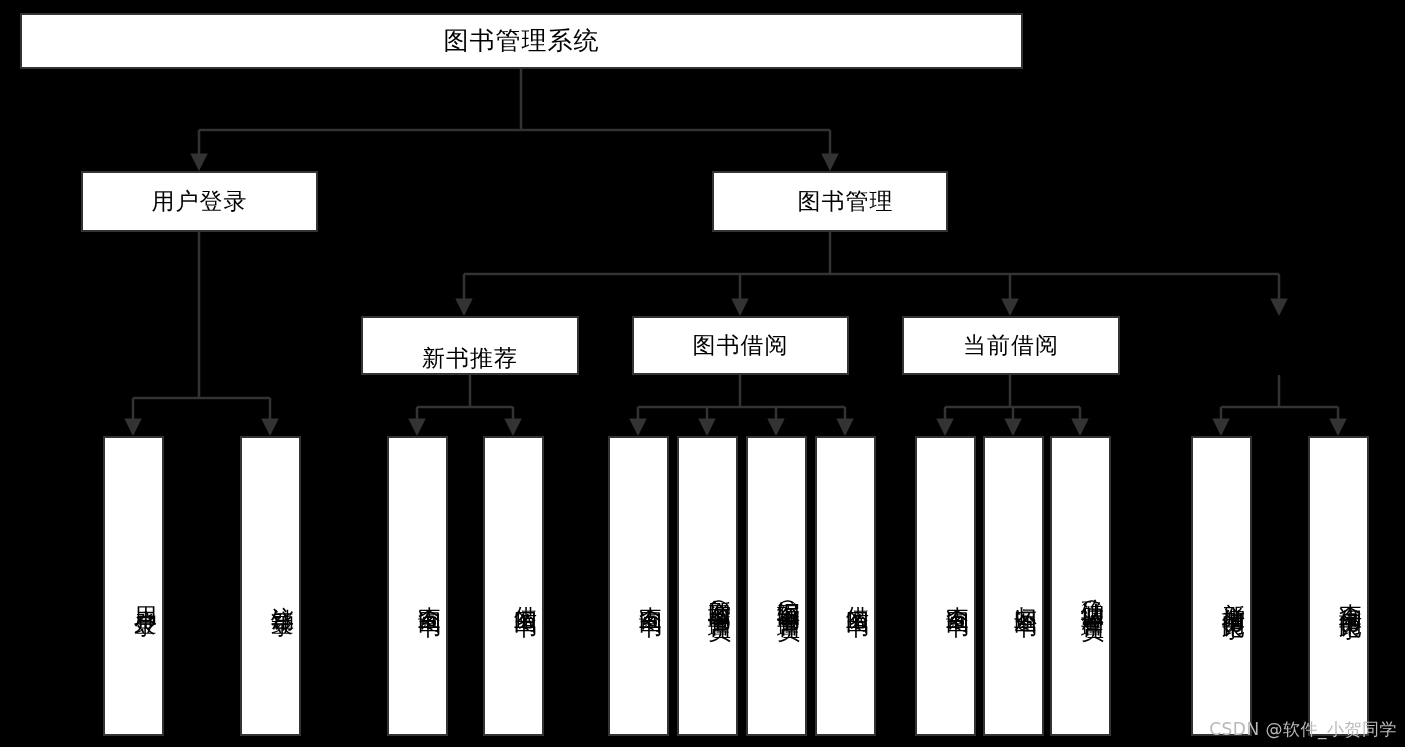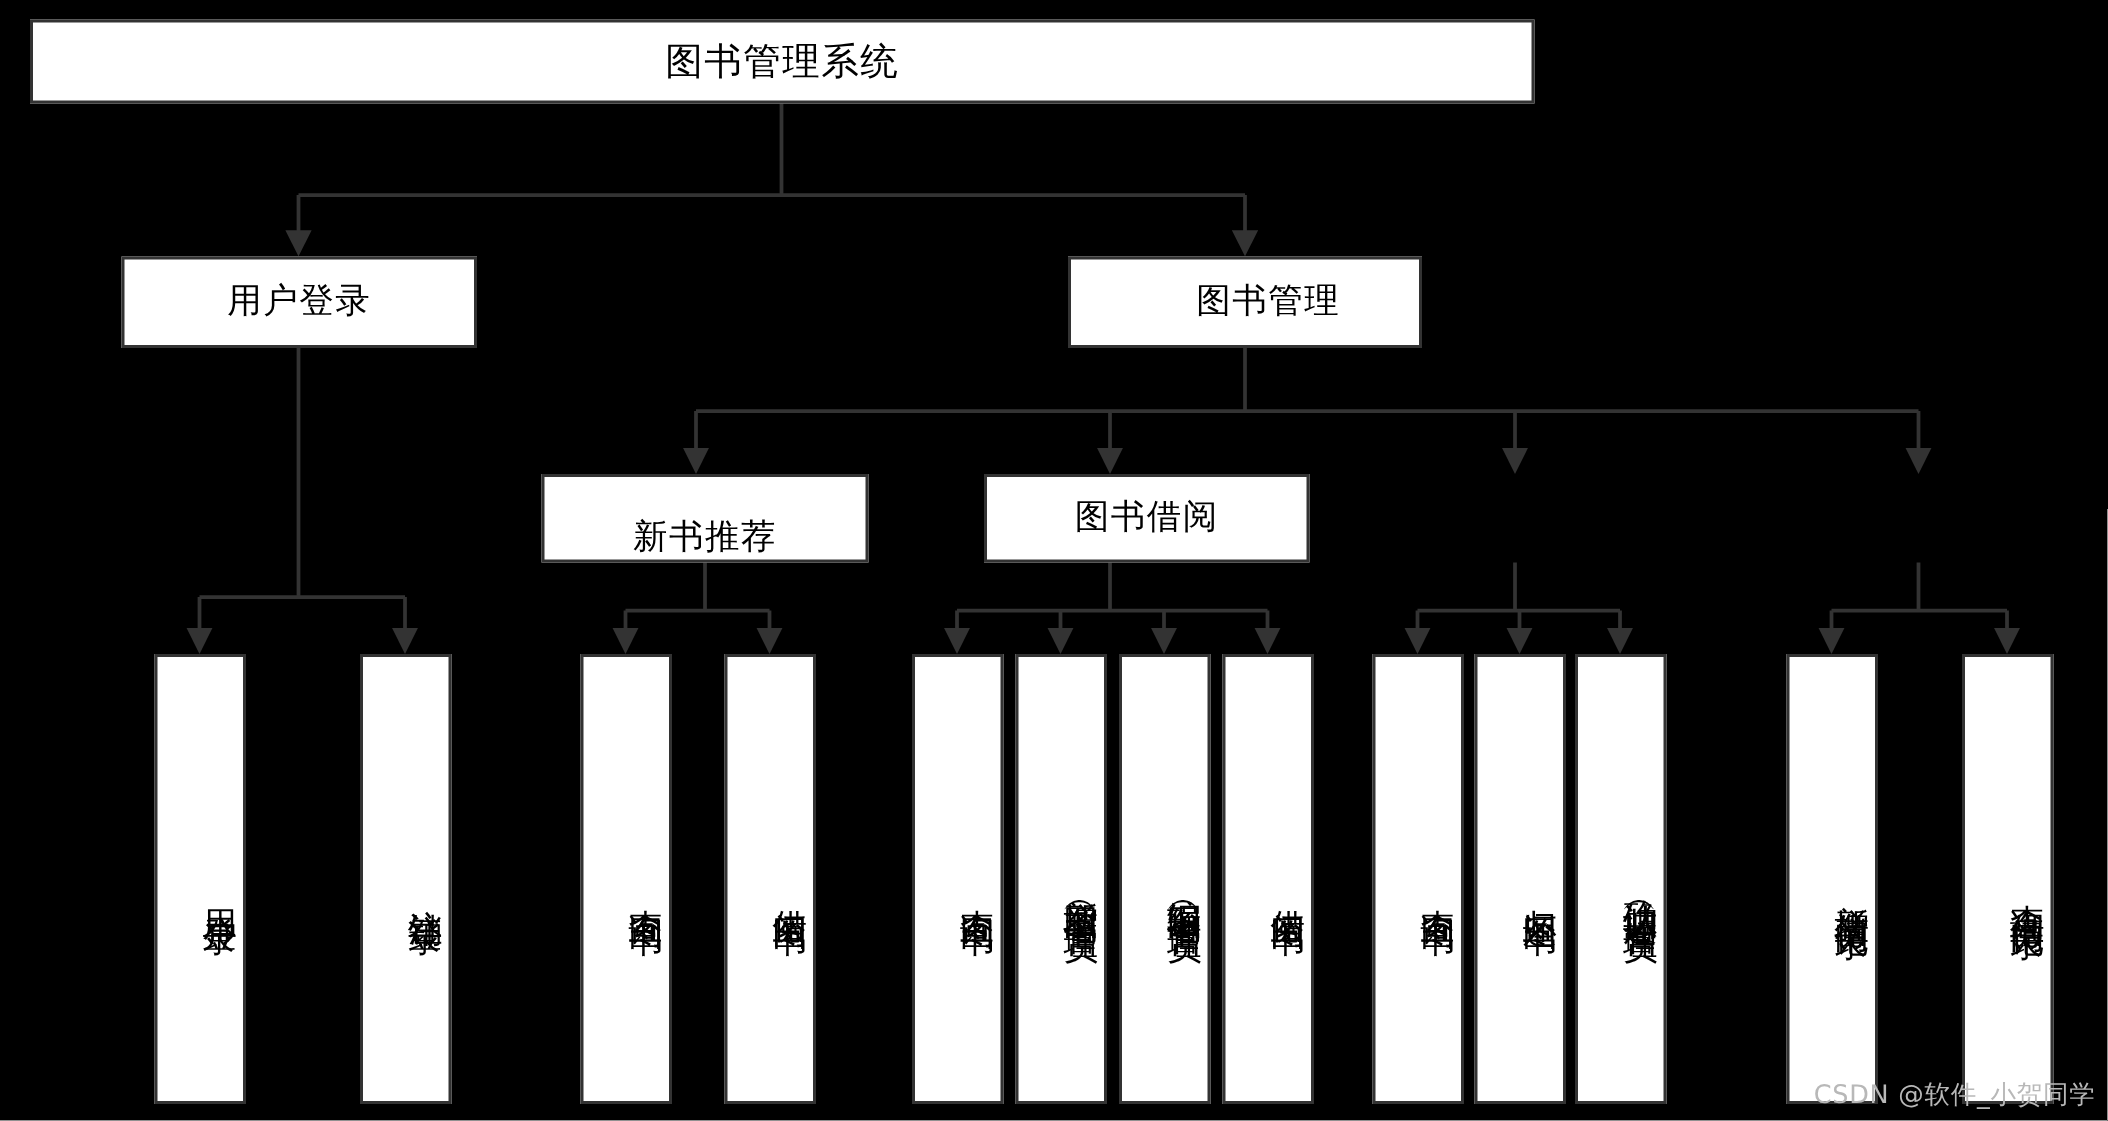--- a/index.html
+++ b/index.html
@@ -130,22 +130,25 @@
   <div class="node horiz" style="left:81px; top:171px; width:237px; height:61px;">
     <span>用户登录</span>
   </div>
   <div class="node horiz" style="left:712px; top:171px; width:236px; height:61px;padding-left:31px;">
     <span>图书管理</span>
   </div>
 
   <div class="node horiz" style="left:361px; top:316px; width:218px; height:59px;align-items:flex-end;">
     <span>新书推荐</span>
   </div>
-  <div class="node horiz" style="left:632px; top:316px; width:217px; height:59px;margin-left:24px;">
+  <div class="node horiz" style="left:632px; top:316px; width:217px; height:59px;">
     <span>图书借阅</span>
+  </div>
+  <div class="node horiz" style="left:902px; top:316px; width:218px; height:59px;">
+    <span>当前借阅</span>
   </div>
 
   <div class="node vert" style="left:103px; top:436px; width:61px; height:300px;">
     <span class="vlabel">用户登录</span>
   </div>
   <div class="node vert" style="left:240px; top:436px; width:61px; height:300px;">
     <span class="vlabel">注销登录</span>
   </div>
   <div class="node vert" style="left:387px; top:436px; width:61px; height:300px;">
     <span class="vlabel">查询图书</span>

